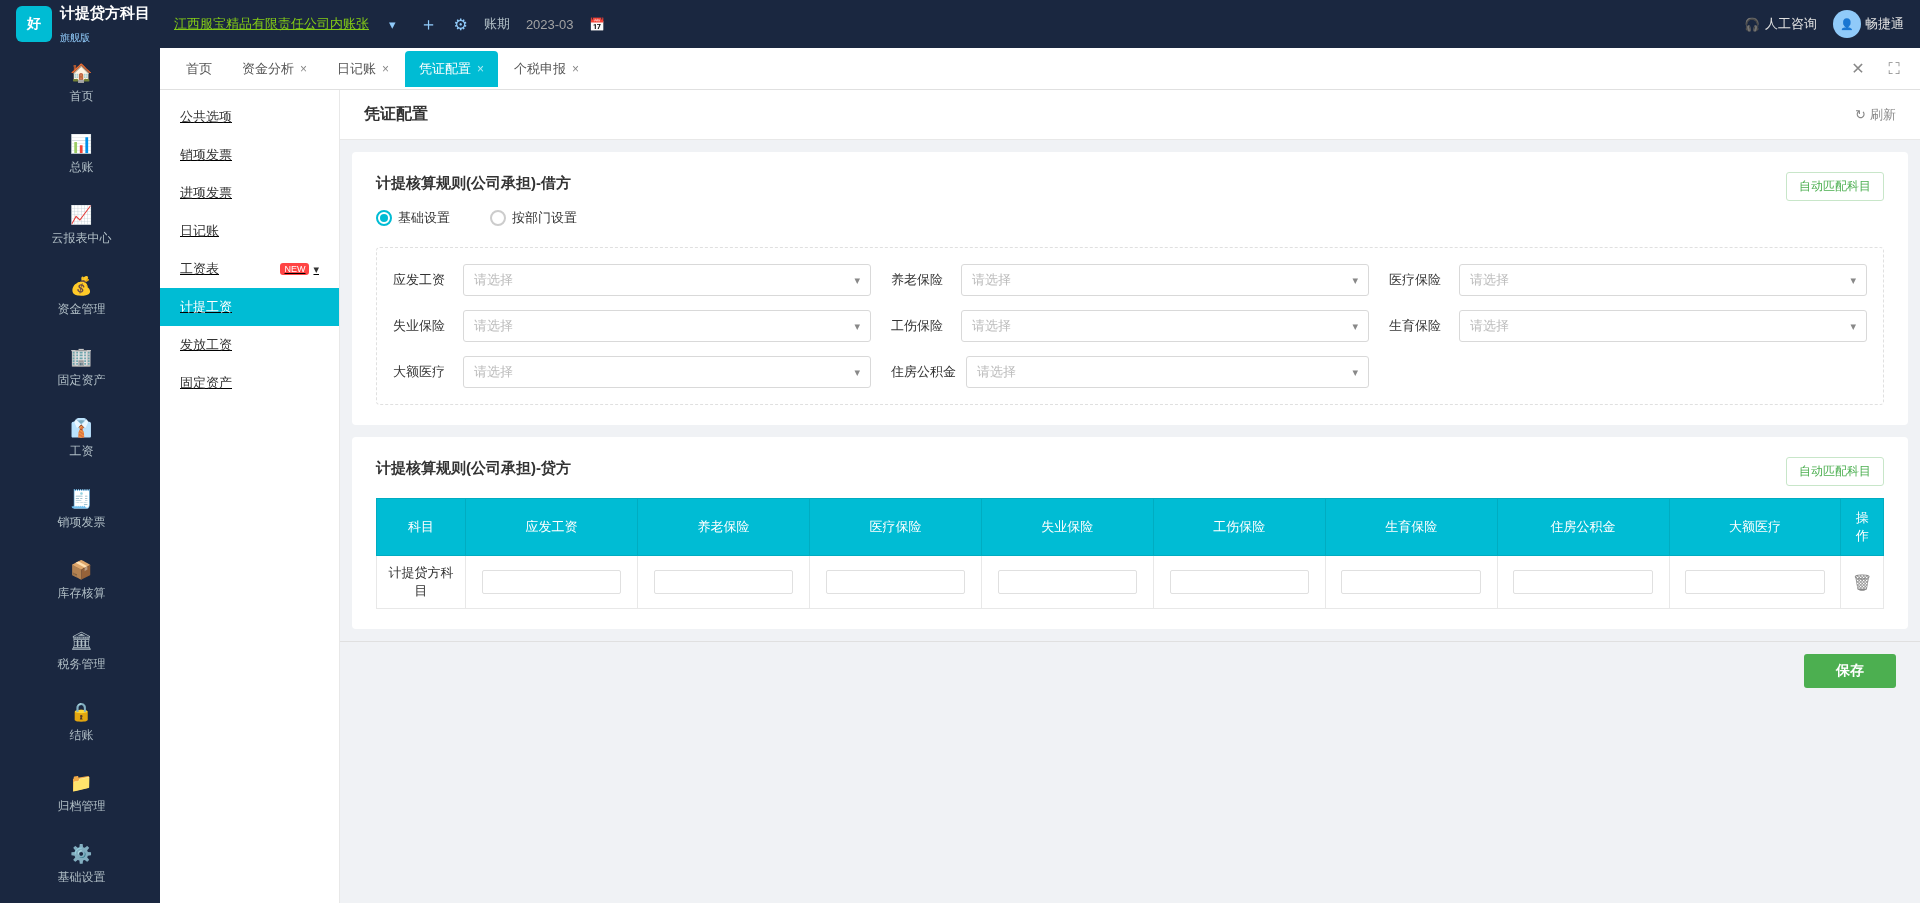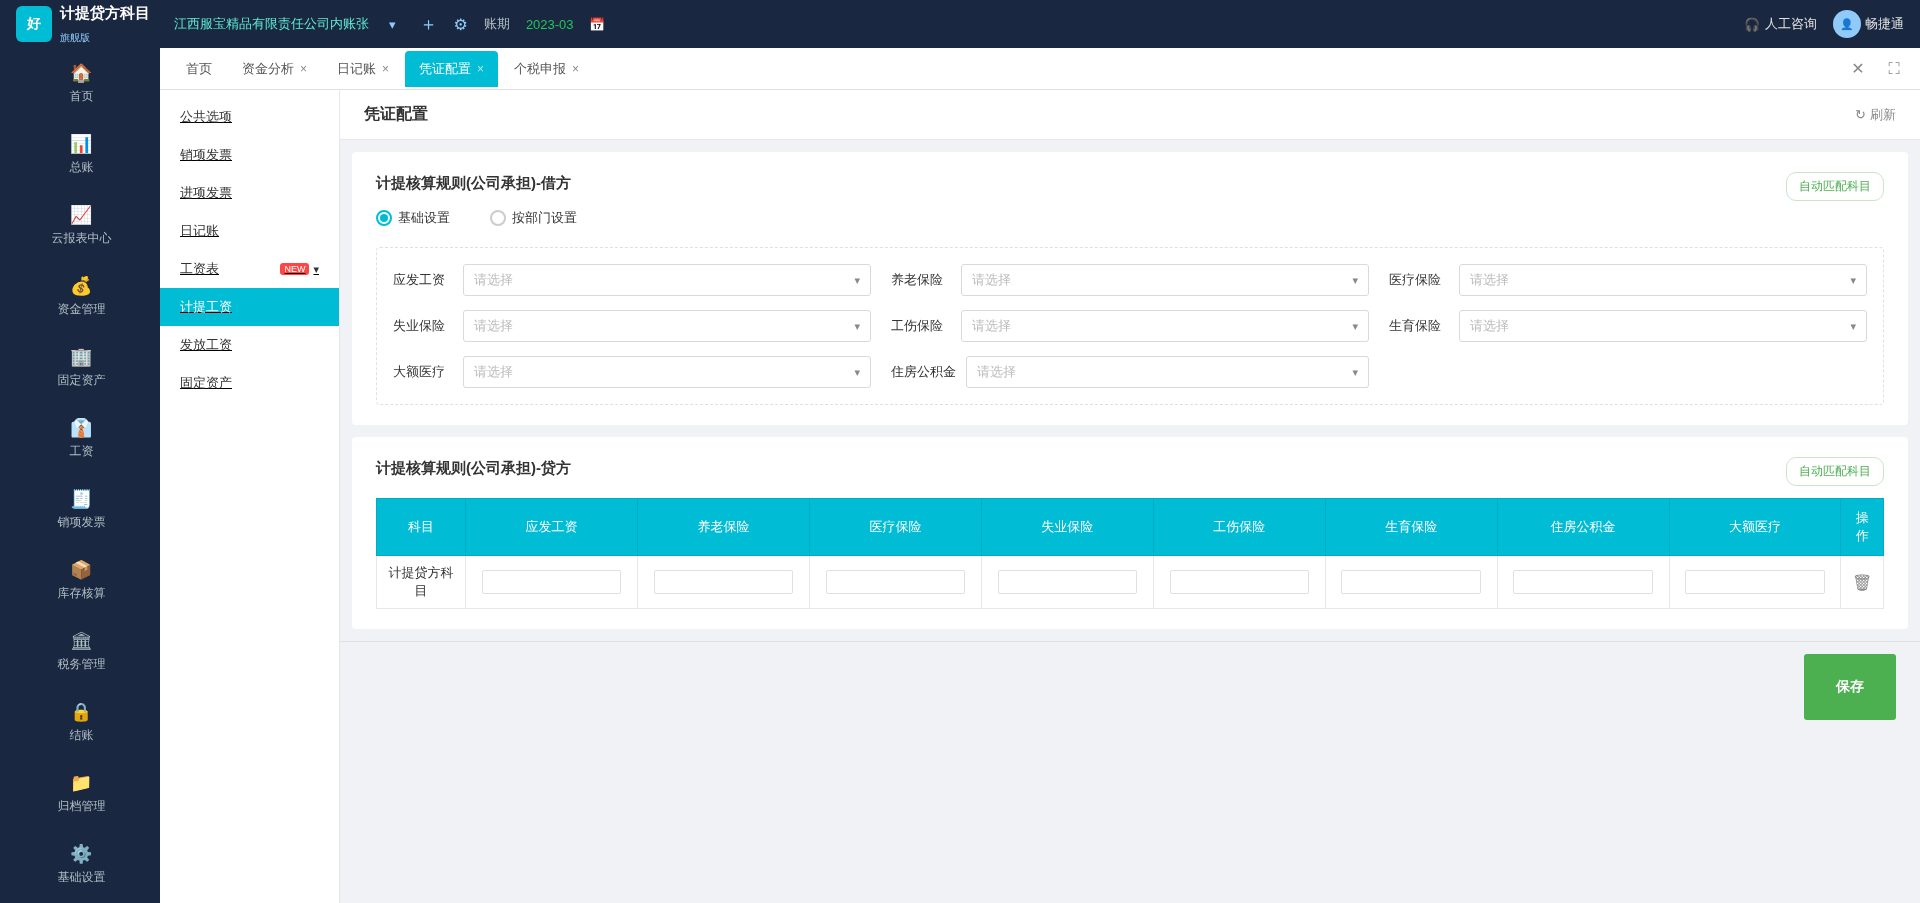--- a/index.html
+++ b/index.html
@@ -4,25 +4,25 @@
   <style>
     * { margin: 0; padding: 0; box-sizing: border-box; }
     body { font-family: "Microsoft YaHei", "PingFang SC", sans-serif; font-size: 13px; background: #f0f2f5; width: 1920px; height: 903px; overflow: hidden; display: flex; flex-direction: column; }
 
     
     .topbar { height: 48px; background: #1a2740; display: flex; align-items: center; padding: 0 16px; gap: 16px; flex-shrink: 0; }
     .topbar-logo { display: flex; align-items: center; gap: 8px; }
     .logo-icon { width: 36px; height: 36px; background: #00bcd4; border-radius: 6px; display: flex; align-items: center; justify-content: center; color: white; font-weight: bold; font-size: 14px; }
     .logo-text { color: white; font-size: 15px; font-weight: bold; }
     .logo-sub { color: #90caf9; font-size: 10px; margin-top: 8px; }
-    .topbar-company { color: #5eead4; font-size: 13px; margin-left: 8px; }
+    .topbar-company { color: #84cc16; font-size: 13px; margin-left: 8px; text-decoration: underline; }
     .topbar-arrow { color: #90caf9; margin-left: 4px; cursor: pointer; }
     .topbar-add { color: #90caf9; font-size: 18px; margin-left: 8px; cursor: pointer; }
     .topbar-gear { color: #90caf9; font-size: 16px; cursor: pointer; }
-    .topbar-period-val { color: #22c55e; }
+    .topbar-period-val { color: #a3a3a3; }
     .topbar-cal { color: #00bcd4; cursor: pointer; }
     .topbar-right { margin-left: auto; display: flex; align-items: center; gap: 16px; }
     .topbar-support { color: #e0e0e0; font-size: 13px; cursor: pointer; display: flex; align-items: center; gap: 4px; }
     .topbar-user { color: #e0e0e0; font-size: 13px; cursor: pointer; display: flex; align-items: center; gap: 4px; }
     .user-avatar { width: 28px; height: 28px; border-radius: 50%; background: #90caf9; display: flex; align-items: center; justify-content: center; color: #1a2740; font-size: 11px; }
 
     
     .main-layout { display: flex; flex: 1; overflow: hidden; }
 
     
@@ -57,21 +57,21 @@
 
     
     .page-header { background: #fff; padding: 14px 24px; display: flex; align-items: center; justify-content: space-between; border-bottom: 1px solid #e8e8e8; margin-bottom: 12px; }
     .page-title { font-size: 16px; font-weight: bold; color: #333; }
     .refresh-btn { display: flex; align-items: center; gap: 4px; color: #888; cursor: pointer; font-size: 13px; }
 
     
     .section { background: #fff; margin: 12px 12px 12px; padding: 20px 24px; border-radius: 4px; }
     .section-title { font-size: 15px; font-weight: bold; color: #333; margin-bottom: 6px; }
     .section-note { color: #ff9800; font-size: 12px; margin-bottom: 14px; }
-    .auto-match-btn { float: right; background: white; border: 1px solid #c8e6c9; color: #4caf50; padding: 5px 12px; border-radius: 10px; cursor: pointer; font-size: 12px; }
+    .auto-match-btn { float: right; background: white; border: 1px solid #c8e6c9; color: #4caf50; padding: 5px 12px; border-radius: 3px; cursor: pointer; font-size: 12px; }
 
     
     .radio-group { display: flex; gap: 40px; margin-bottom: 20px; }
     .radio-item { display: flex; align-items: center; gap: 6px; cursor: pointer; color: #333; font-size: 13px; }
     .radio-circle { width: 16px; height: 16px; border-radius: 50%; border: 2px solid #ccc; display: flex; align-items: center; justify-content: center; }
     .radio-circle.checked { border-color: #00bcd4; }
     .radio-inner { width: 8px; height: 8px; border-radius: 50%; background: #00bcd4; }
 
     
     .form-grid { display: grid; grid-template-columns: repeat(3, 1fr); gap: 14px 20px; }
@@ -83,21 +83,21 @@
 
     
     .data-table { width: 100%; border-collapse: collapse; margin-top: 12px; }
     .data-table th { background: #00bcd4; color: white; padding: 10px 8px; text-align: center; font-size: 13px; font-weight: normal; border: 1px solid #00acc1; }
     .data-table td { padding: 8px; text-align: center; border: 1px solid #e8e8e8; font-size: 13px; color: #333; background: white; }
     .table-input { border: 1px solid #e0e0e0; border-radius: 2px; padding: 4px 6px; width: 90%; font-size: 12px; text-align: center; outline: none; }
     .delete-btn { color: #888; cursor: pointer; font-size: 16px; }
 
     
     .save-bar { background: #f0f2f5; padding: 12px 24px; display: flex; justify-content: flex-end; border-top: 1px solid #e0e0e0; }
-    .save-button { background: #4caf50; color: white; border: none; padding: 24px 32px; border-radius: 3px; font-size: 14px; cursor: pointer; font-weight: bold; }
+    .save-button { background: #4caf50; color: white; border: none; padding: 8px 32px; border-radius: 3px; font-size: 14px; cursor: pointer; font-weight: bold; }
 
     
     .main-content::-webkit-scrollbar { width: 6px; }
     .main-content::-webkit-scrollbar-thumb { background: #ccc; border-radius: 3px; }
 
     .section-header { display: flex; align-items: center; justify-content: space-between; margin-bottom: 8px; }
 
     .dashed-border { border: 1px dashed #e0e0e0; padding: 16px; border-radius: 4px; }
   </style>
 </head>

